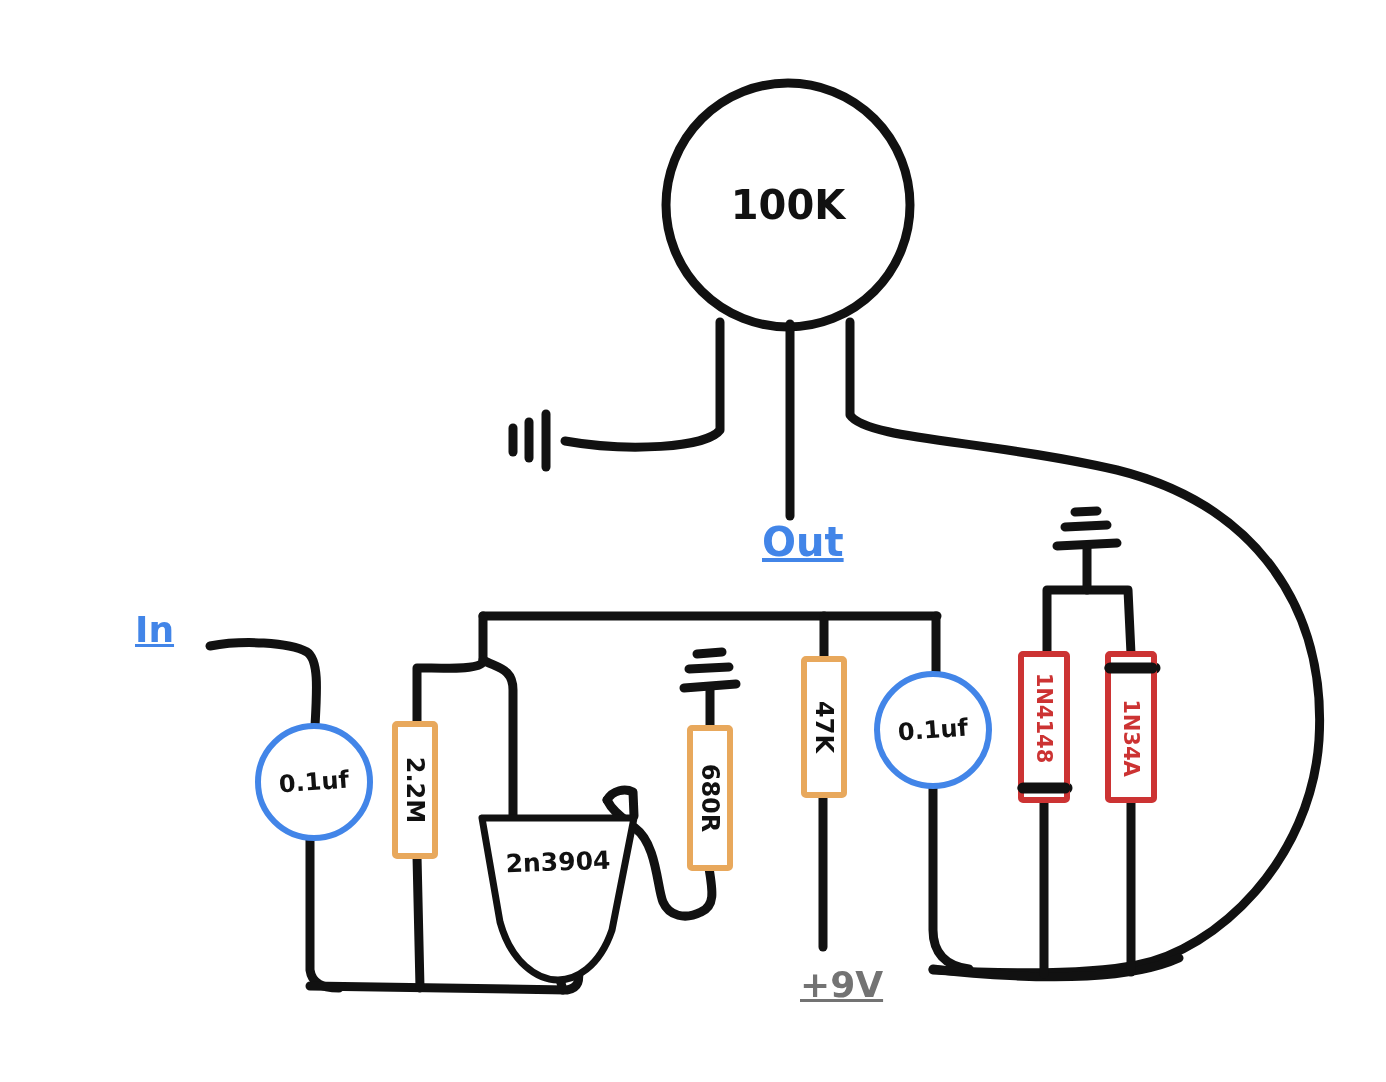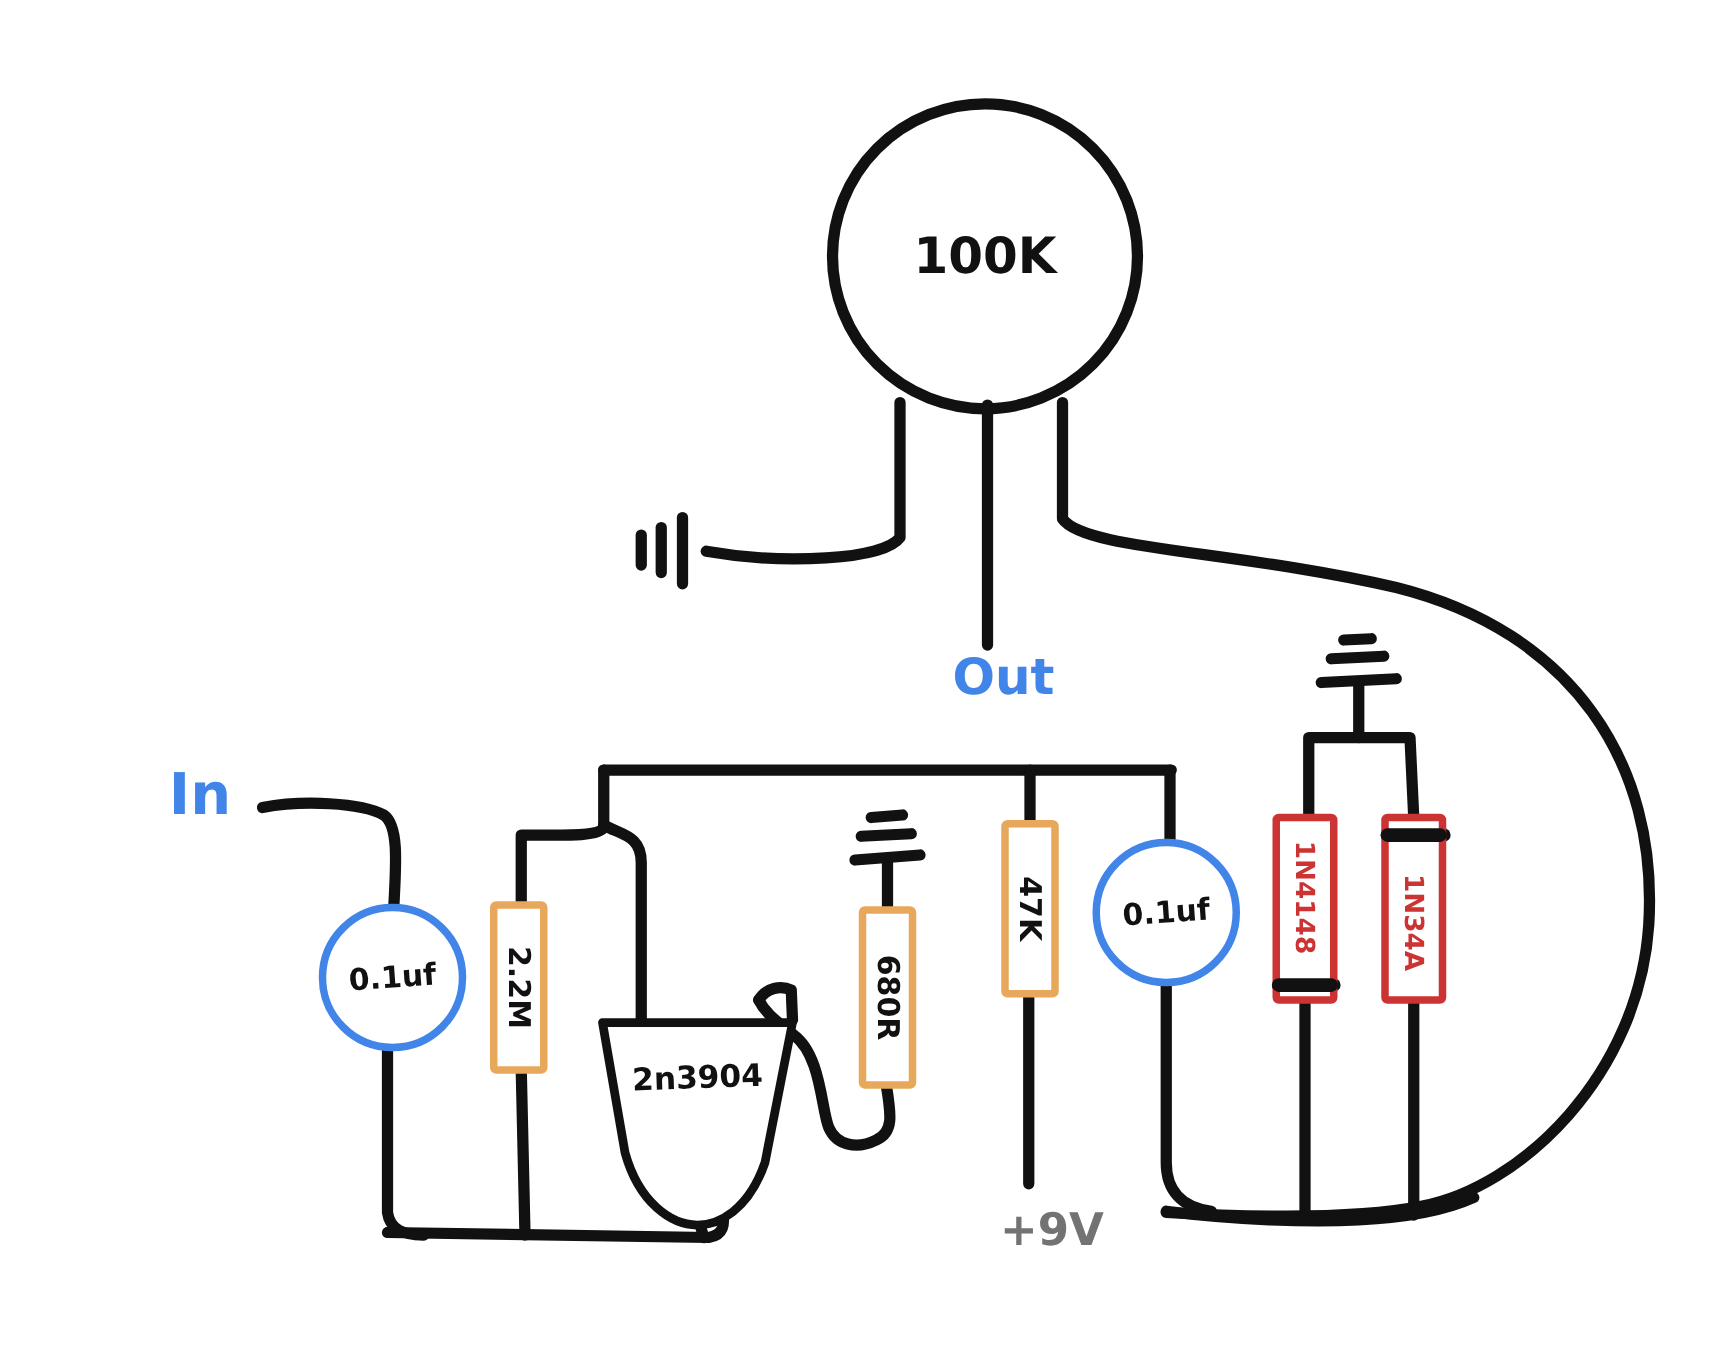--- a/index.html
+++ b/index.html
@@ -2,21 +2,21 @@
 <html><head>
 <meta charset="utf-8">
 <style>
   html,body{margin:0;padding:0;background:#ffffff;}
   body{width:1386px;height:1082px;overflow:hidden;
        font-family:"DejaVu Sans", sans-serif;}
   #canvas{position:relative;width:1386px;height:1082px;background:#fff;margin-left:27px;}
   #svg{position:absolute;left:0;top:0;width:1386px;height:1082px;}
 
   .lbl{position:absolute;white-space:nowrap;font-family:"DejaVu Sans", sans-serif;
-       font-weight:700;line-height:1;}
+       font-weight:700;line-height:1;text-decoration:underline;}
 
   
   .vtext{position:absolute;white-space:nowrap;font-weight:700;
          font-family:"DejaVu Sans", sans-serif;}
   .rot{transform-origin:center center;}
 </style>
 </head>
 <body>
 
 <div id="canvas">
@@ -141,21 +141,21 @@
   </div>
 
   <div class="vtext rot" style="left:1017px;top:718px;transform:translate(-50%,-50%) rotate(90deg);font-size:21px;color:#CC3333;">
     <span>1N4148</span>
   </div>
 
   <div class="vtext rot" style="left:1104px;top:738px;transform:translate(-50%,-50%) rotate(90deg);font-size:21px;color:#CC3333;">
     <span>1N34A</span>
   </div>
 
-  <div class="lbl" style="left:108px;top:612px;font-size:46px;color:#4285E8;">
+  <div class="lbl" style="left:108px;top:612px;font-size:36px;color:#4285E8;">
     <span>In</span>
   </div>
 
   <div class="lbl" style="left:735px;top:522px;font-size:40px;color:#4285E8;">
     <span>Out</span>
   </div>
 
   <div class="lbl" style="left:773px;top:967px;font-size:36px;color:#737373;">
     <span>+9V</span>
   </div>

